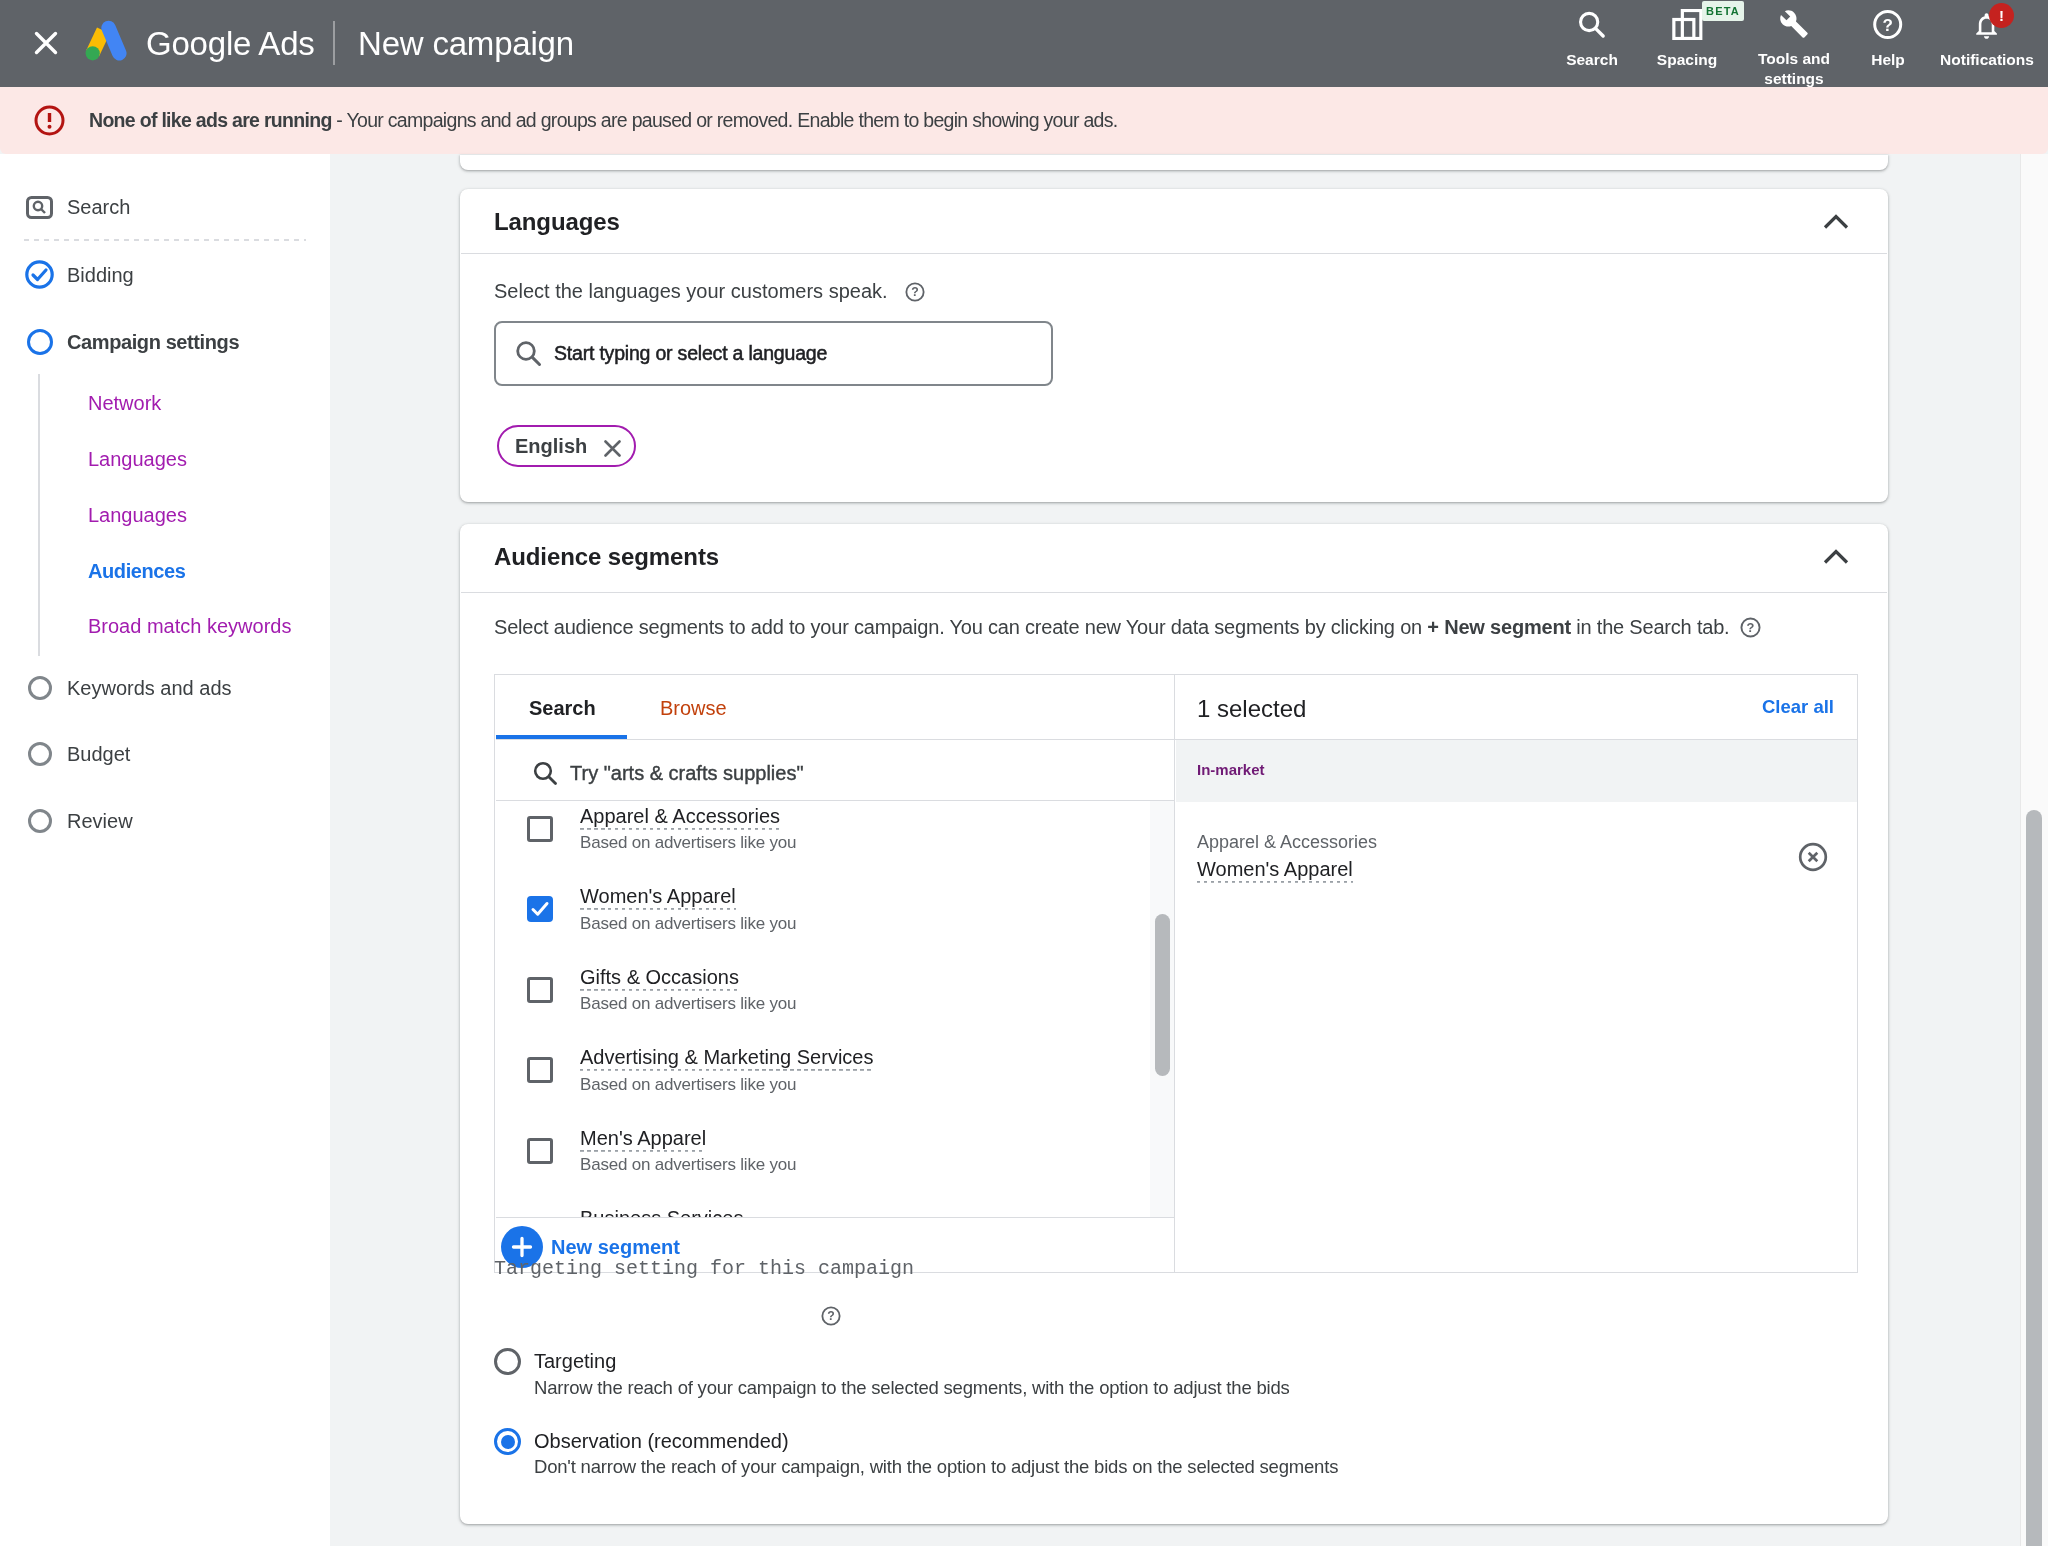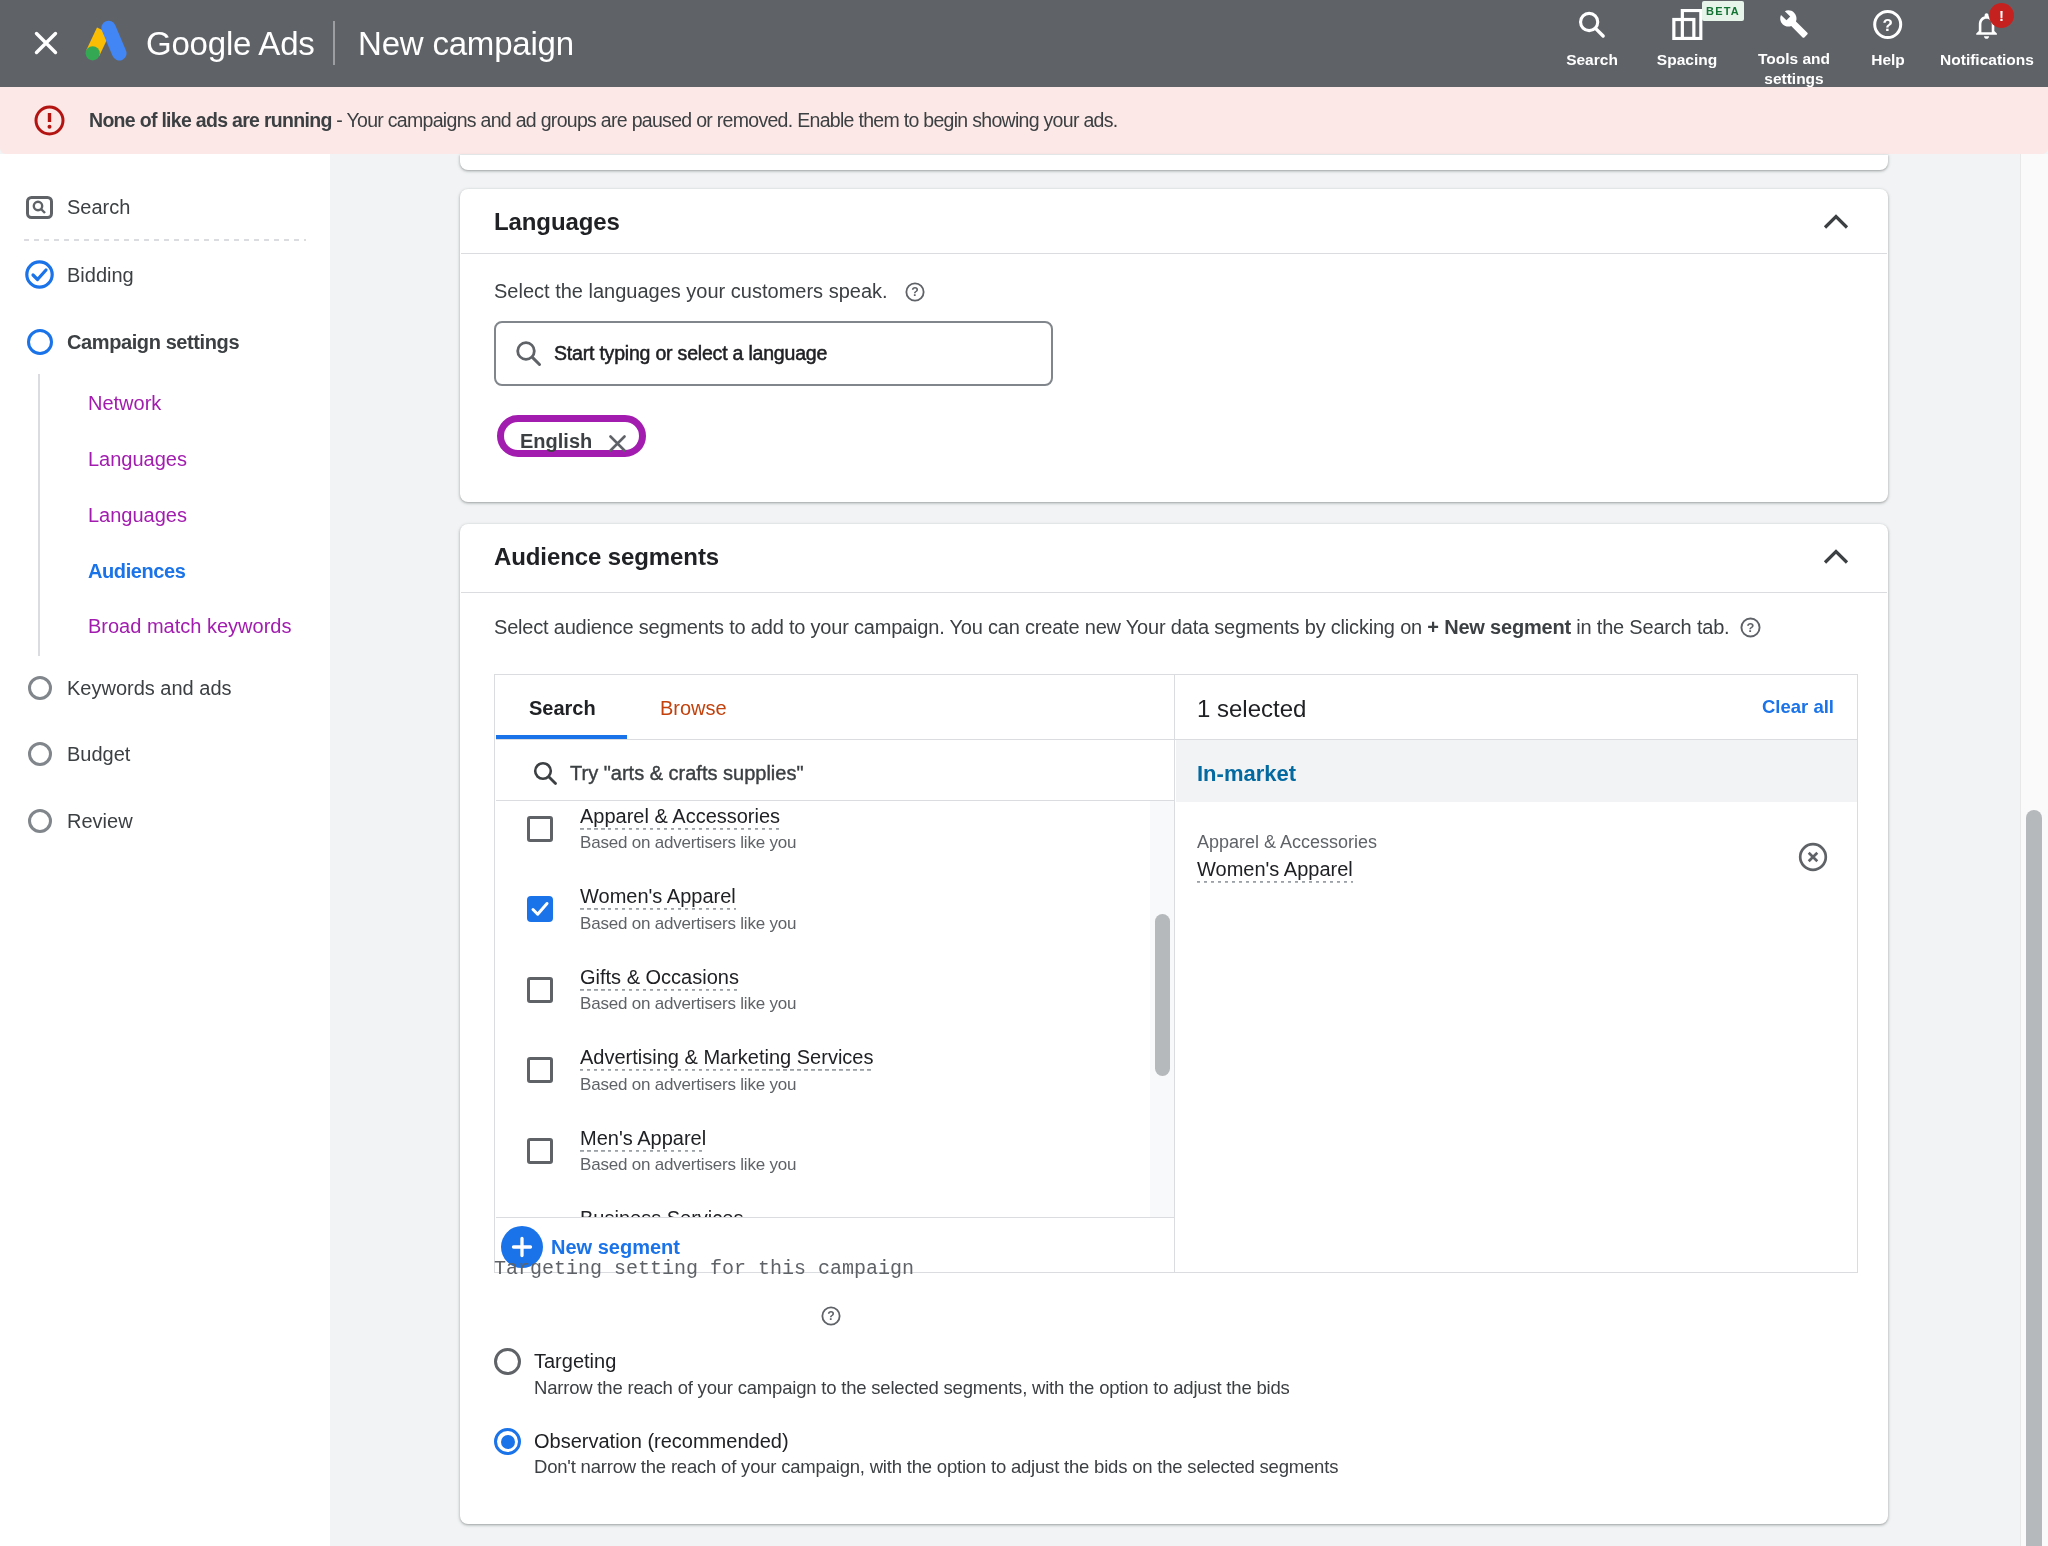--- a/index.html
+++ b/index.html
@@ -142,21 +142,21 @@
 <svg class="abs" style="left:905px; top:282px;" width="20" height="20" viewBox="0 0 22 22">
     <circle cx="11" cy="11" r="9.5" fill="none" stroke="#5f6368" stroke-width="2"></circle>
     <text x="11" y="15.8" font-family="Liberation Sans" font-size="13.5" font-weight="bold" fill="#5f6368" text-anchor="middle">?</text>
   </svg>
 <div class="abs" style="left:494px; top:321px; width:559px; height:65px; border:2px solid #80868b; border-radius:8px; background:#fff;"></div>
 <svg class="abs" style="left:514px; top:339px;" width="30" height="30" viewBox="0 0 30 30">
     <circle cx="12" cy="12" r="8.3" fill="none" stroke="#5f6368" stroke-width="2.8"></circle>
     <line x1="18.4" y1="18.4" x2="25.5" y2="25.5" stroke="#5f6368" stroke-width="3" stroke-linecap="round"></line>
   </svg>
 <div class="abs" style="left:554px; top:342px; font-size:19.5px; letter-spacing:-.2px; color:#202124; -webkit-text-stroke:.5px #202124; white-space:nowrap;">Start typing or select a language</div>
-<div class="abs" style="left:497px; top:415px; height:42px; border:7px solid #a21caf; border-radius:21px; background:#fff;">
+<div class="abs" style="left:497px; top:425px; height:42px; border:2px solid #a21caf; border-radius:21px; background:#fff;">
   <span style="font-size:20px; font-weight:bold; color:#3c4043; line-height:38px; padding:0 0 0 16px; display:inline-block;">English</span>
   <svg style="margin:0 13px 0 12px; vertical-align:middle;" width="17" height="17" viewBox="0 0 17 17">
       <path d="M1.5 1.5 L15.5 15.5 M15.5 1.5 L1.5 15.5" stroke="#5f6368" stroke-width="2.6" stroke-linecap="round"></path>
     </svg>
 </div>
 
 <div class="ctitle" style="top:543px;">Audience segments</div>
 <svg class="abs" style="left:1822px; top:548px;" width="28" height="17" viewBox="0 0 28 17">
     <path d="M3 14.5 L14 3.5 L25 14.5" fill="none" stroke="#3c4043" stroke-width="3.2"></path>
   </svg>
@@ -211,21 +211,21 @@
 
 <div class="hline" style="left:496px; top:1217px; width:678px;"></div>
 <div class="abs" style="left:501px; top:1226px; width:42px; height:42px; border-radius:50%; background:#1a73e8;"><svg width="42" height="42" viewBox="0 0 42 42">
       <path d="M21 12.5 L21 29.5 M12.5 21 L29.5 21" stroke="#fff" stroke-width="3.3" stroke-linecap="round"></path>
     </svg></div>
 <div class="abs" style="left:551px; top:1236px; font-size:20px; font-weight:bold; color:#1a73e8;">New segment</div>
 
 <div class="abs" style="left:1197px; top:695px; font-size:24px; color:#202124;">1 selected</div>
 <div class="abs" style="left:1654px; top:696px; width:180px; text-align:right; font-size:18.5px; font-weight:bold; color:#1a73e8;">Clear all</div>
 <div class="abs" style="left:1176px; top:740px; width:681px; height:62px; background:#f1f3f4;"></div>
-<div class="abs" style="left:1197px; top:761px; font-size:22px; font-weight:bold; color:#0369a1;">In-market</div>
+<div class="abs" style="left:1197px; top:761px; font-size:15px; font-weight:bold; color:#701a75;">In-market</div>
 <div class="abs" style="left:1197px; top:832px; font-size:18px; color:#5f6368;">Apparel &amp; Accessories</div>
 <div class="abs" style="left:1197px; top:858px; font-size:20px; color:#202124;"><span class="dotted">Women's Apparel</span></div>
 <svg class="abs" style="left:1798px; top:842px;" width="30" height="30" viewBox="0 0 30 30">
   <circle cx="15" cy="15" r="12.8" fill="none" stroke="#5f6368" stroke-width="2.7"></circle>
   <path d="M10.7 10.7 L19.3 19.3 M19.3 10.7 L10.7 19.3" stroke="#5f6368" stroke-width="2.7"></path>
 </svg>
 
 <div class="abs body-t" style="left:494px; top:1257px; color:#5f6368;font-family:Liberation Mono, monospace;">Targeting setting for this campaign</div>
 <svg class="abs" style="left:821px; top:1306px;" width="20" height="20" viewBox="0 0 22 22">
     <circle cx="11" cy="11" r="9.5" fill="none" stroke="#5f6368" stroke-width="2"></circle>

